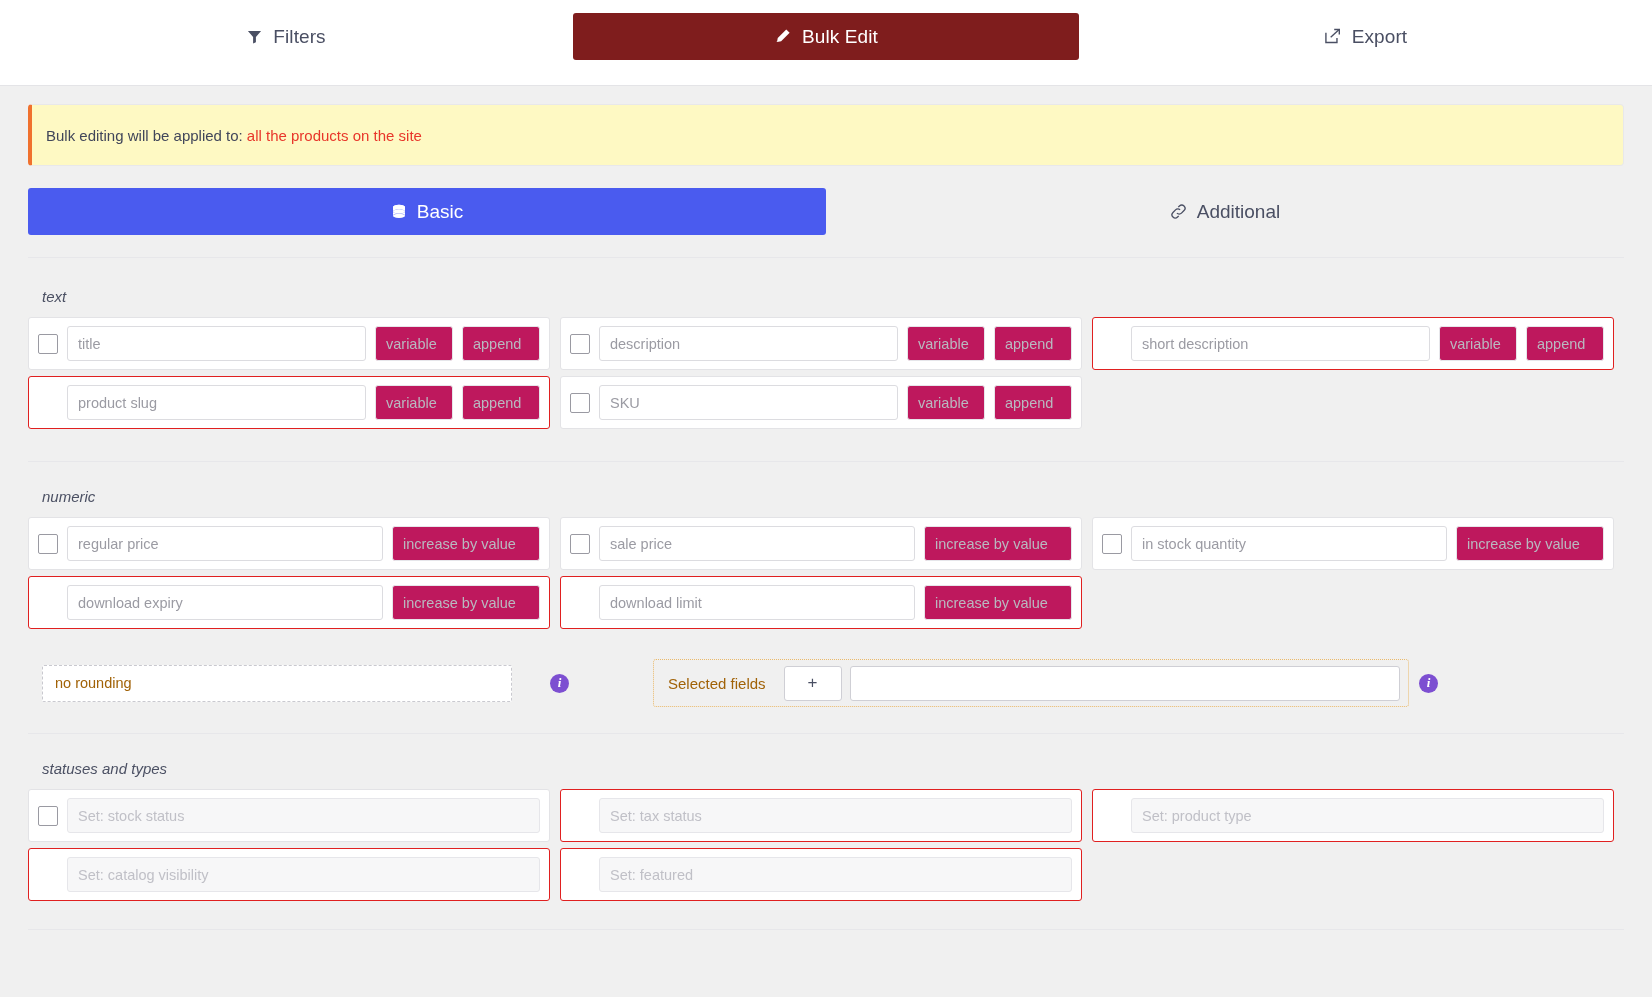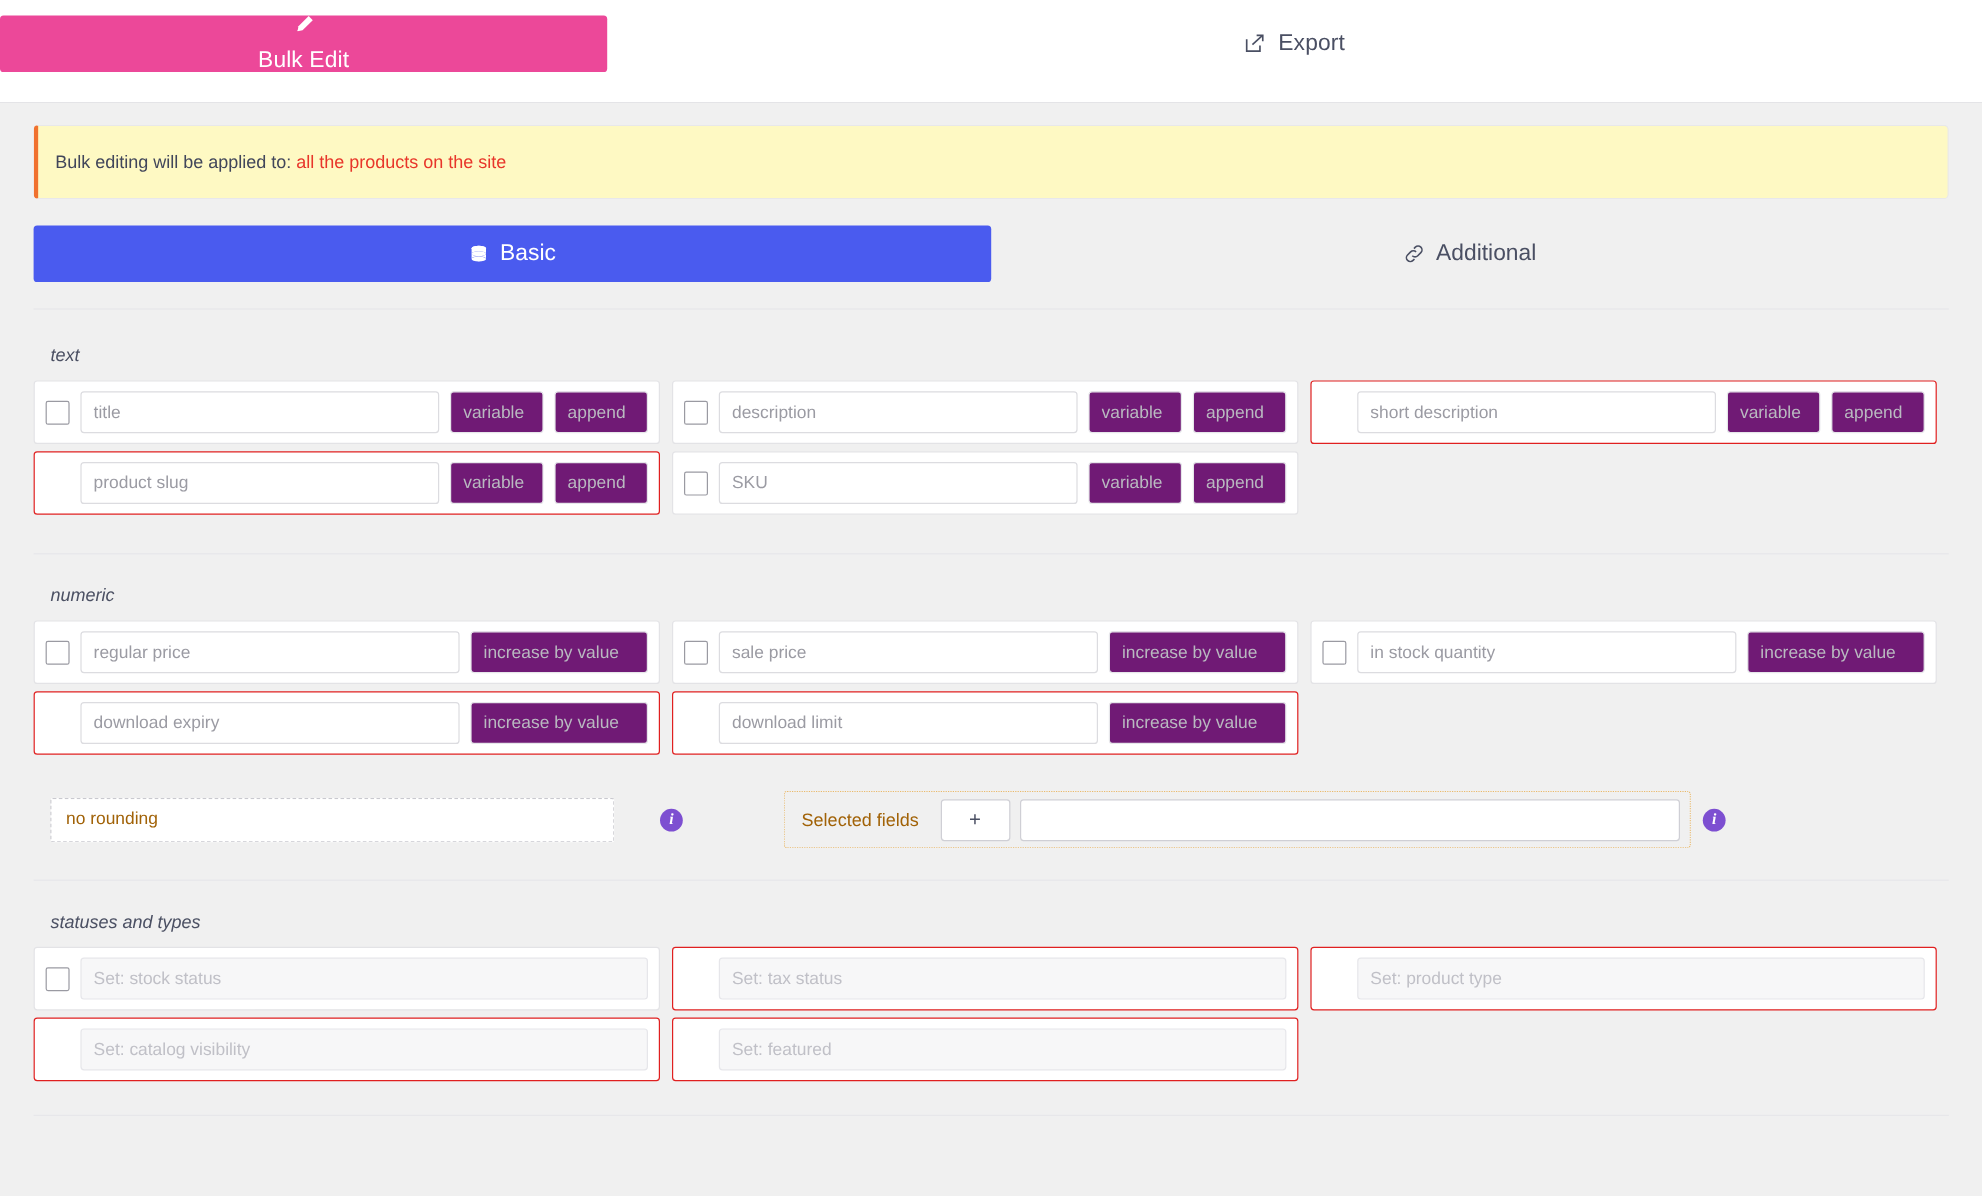--- a/index.html
+++ b/index.html
@@ -35,25 +35,24 @@
     justify-content: center;
     gap: 11px;
     height: 47px;
     font-size: 19px;
     color: #4a4f63;
     letter-spacing: .1px;
     cursor: pointer;
     user-select: none;
   }
   .top-tab.active {
-    background: #ec4899;
+    background: #7f1d1d;
     color: #ffffff;
     border-radius: 3px;
     max-width: 506px;
-    flex-direction: column;
   }
   .top-tab .tico { display: inline-flex; align-items: center; }
 
   
   .notice-wrap { padding: 18px 28px 0 28px; }
   .notice {
     background: #fef9c3;
     border: 1px solid #e8e8ea;
     border-left: 4px solid #f0712e;
     border-radius: 4px;
@@ -141,21 +140,21 @@
     background: #ffffff;
     font-family: "Liberation Sans", sans-serif;
     font-size: 14.5px;
     color: #4a4f63;
     padding: 0 10px;
     min-width: 40px;
   }
   .txt::placeholder { color: #9b9ba3; opacity: 1; }
 
   .txt.dis {
-    background: #701a75;
+    background: #be185d;
     border-color: #e6e6ea;
     color: #b9b9c0;
   }
   .txt.dis::placeholder { color: #b9b9c0; }
 
   .mini { flex: 0 0 78px; width: 78px; }
   .wide { flex: 0 0 148px; width: 148px; }
   .sel-dis {
     flex: 1 1 auto;
     height: 35px;
@@ -241,20 +240,28 @@
   .blk { margin-top: 26px; }
   .foot-div { border-top: 1px solid #e7e7ea; margin: 22px 28px 0 28px; }
   svg { display: block; }
 </style>
 </head>
 <body>
 
 <div class="topbar">
   <div class="topbar-inner">
 
+    <div class="top-tab">
+      <span class="tico">
+        <svg width="15" height="15" viewBox="0 0 16 16">
+            <path d="M1 2h14l-5.5 6.5V14l-3 1.5V8.5z" fill="#4a4f63"></path>
+          </svg>
+      </span>
+      <span>Filters</span>
+    </div>
 
     <div class="top-tab active">
       <span class="tico">
         <svg width="17" height="17" viewBox="0 0 16 16">
           <path d="M11.5 1.3l3.2 3.2-8 8-3.9.7.7-3.9z" fill="#ffffff"></path>
           <path d="M2.2 13.1l.7-.1.1-.7z" fill="#ffffff"></path>
         </svg>
       </span>
       <span>Bulk Edit</span>
     </div>

